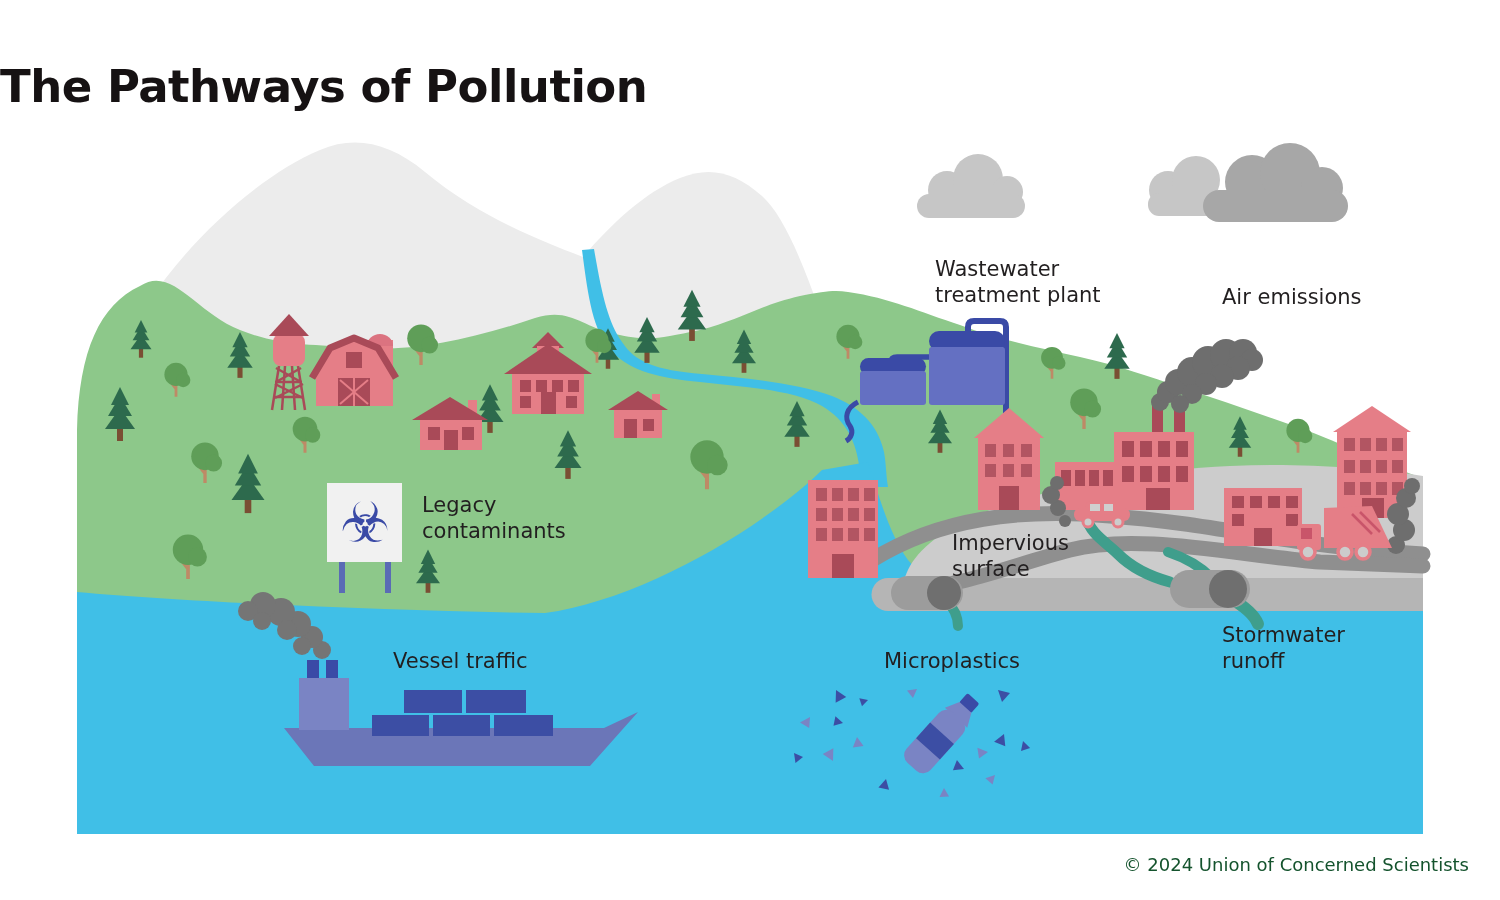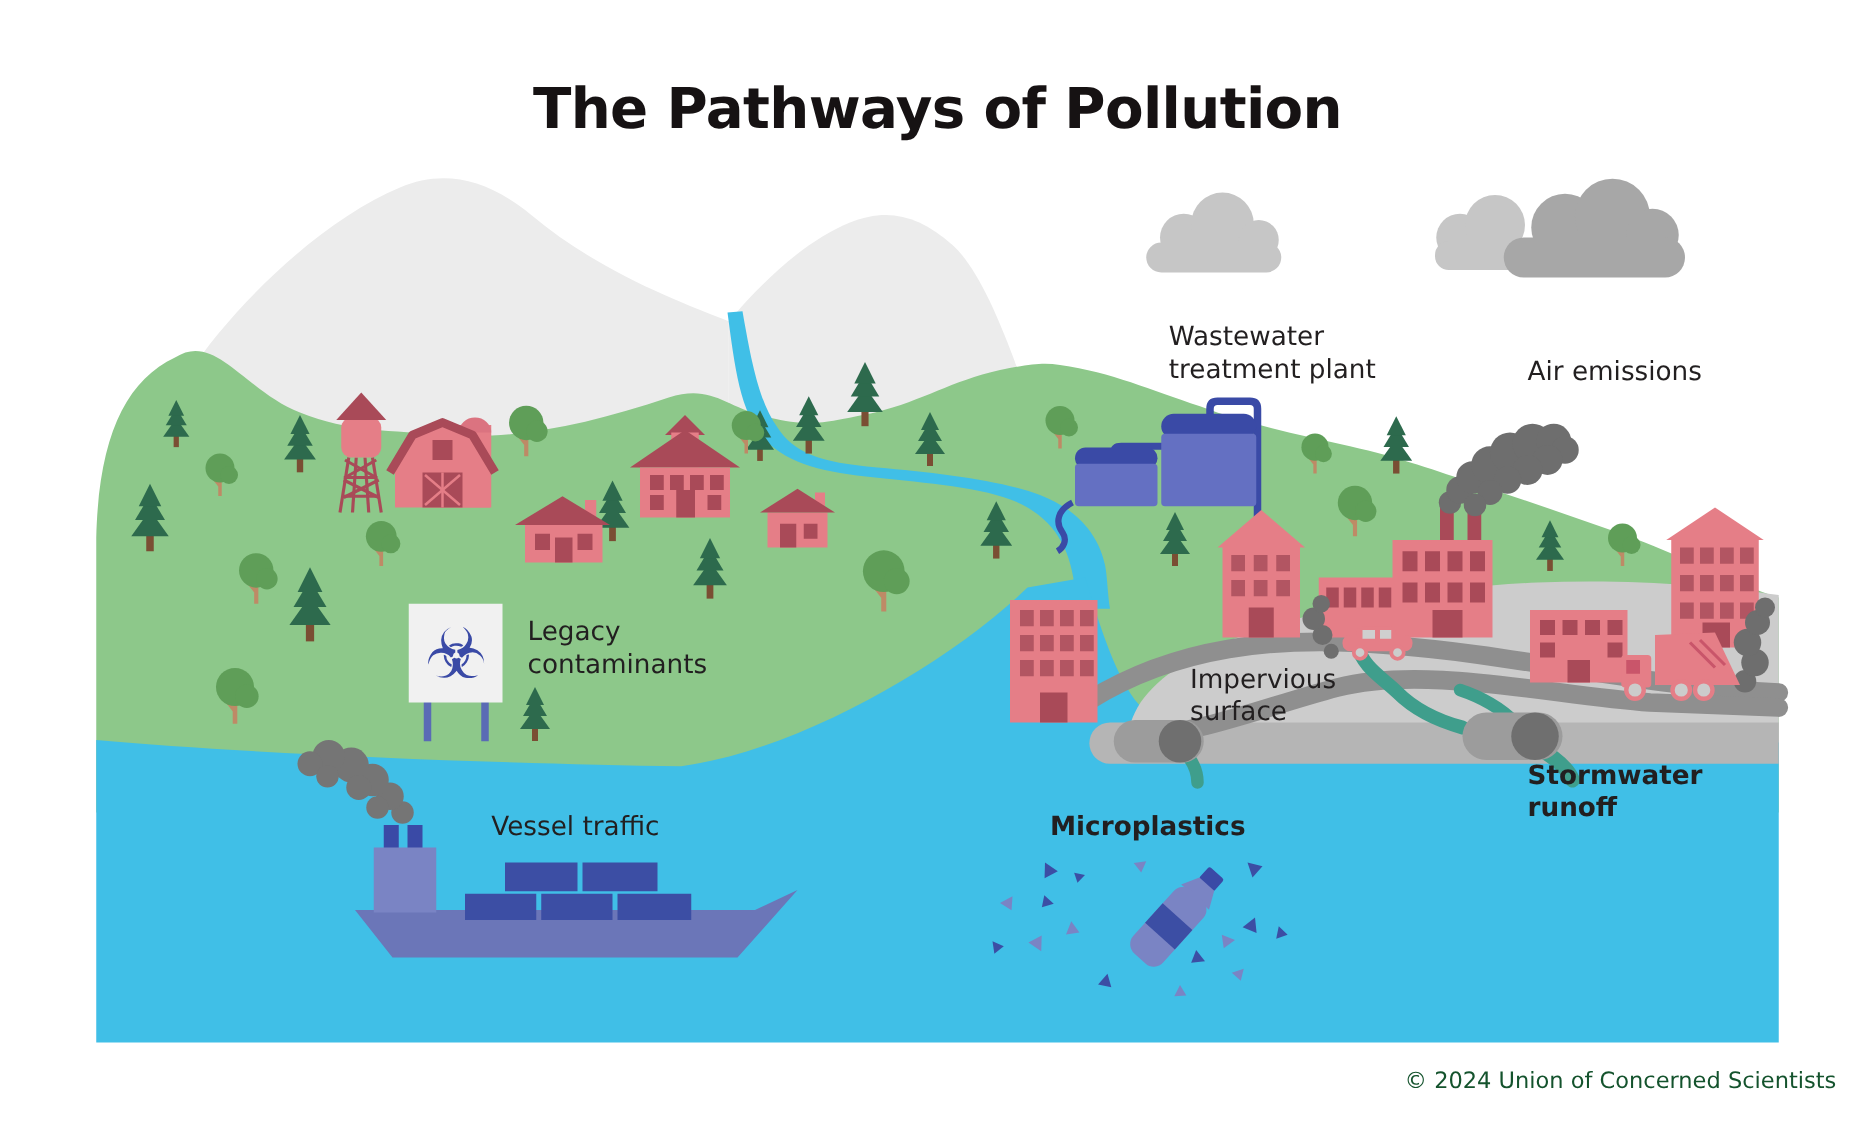--- a/index.html
+++ b/index.html
@@ -1,27 +1,27 @@
 <!DOCTYPE html>
 <html><head>
 <meta charset="utf-8">
 <style>
   html,body{margin:0;padding:0;background:#ffffff;}
   #canvas{position:relative;width:1500px;height:900px;background:#ffffff;overflow:hidden;
           font-family:"DejaVu Sans",sans-serif;}
-  #title{position:absolute;left:0;top:60px;width:100%;text-align:center;
+  #title{position:absolute;left:0;top:60px;width:100%;text-align:left;
          font-size:45px;font-weight:bold;color:#161213;letter-spacing:-.5px;}
   .label{position:absolute;font-size:21px;color:#221f20;line-height:1.26;}
   #lbl-wastewater{left:935px;top:256px;width:195px;}
   #lbl-air{left:1222px;top:284px;width:220px;}
   #lbl-legacy{left:422px;top:492px;width:178px;}
   #lbl-impervious{left:952px;top:530px;width:150px;}
   #lbl-vessel{left:393px;top:648px;width:220px;}
-  #lbl-micro{left:840px;top:648px;width:240px;font-weight:bold;}
-  #lbl-storm{left:1222px;top:607px;width:165px;font-weight:bold;}
+  #lbl-micro{left:884px;top:648px;width:240px;}
+  #lbl-storm{left:1222px;top:622px;width:165px;}
   #credit{position:absolute;right:31px;top:854px;font-size:18px;color:#14532d;}
   svg{position:absolute;left:0;top:0;}
 </style>
 </head>
 <body>
 
 <div id="canvas">
 
 <svg width="1500" height="900" viewBox="0 0 1500 900">
   <defs>

